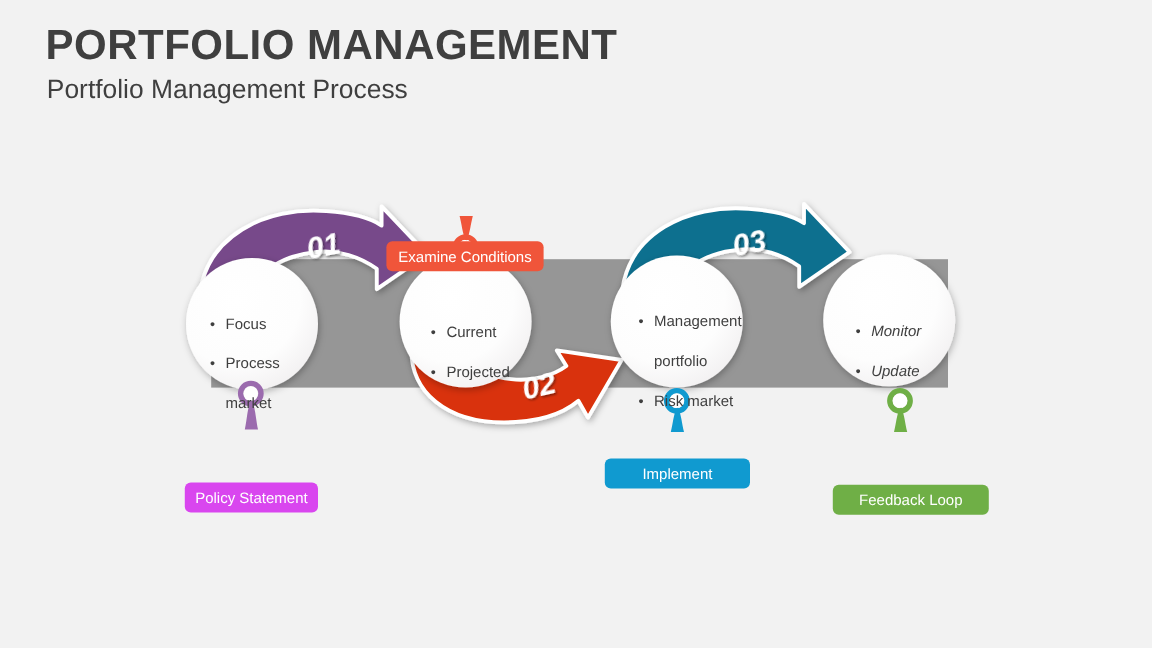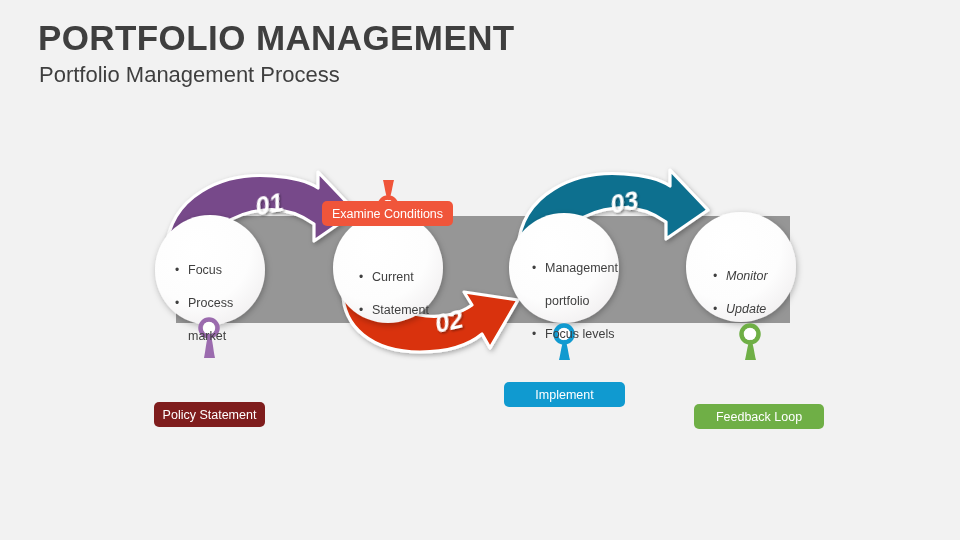--- a/index.html
+++ b/index.html
@@ -201,40 +201,40 @@
     <ul>
       <li>Focus</li>
       <li>Process</li>
       <li class="cont">market</li>
     </ul>
   </div>
 
   <div class="node-text" style="left:358px; top:253px;">
     <ul>
       <li>Current</li>
-      <li>Statement</li>
+      <li>Projected</li>
     </ul>
   </div>
 
   <div class="node-text" style="left:531px; top:244px;">
     <ul>
       <li>Management</li>
       <li class="cont">portfolio</li>
-      <li>Focus levels</li>
+      <li>Risk market</li>
     </ul>
   </div>
 
   <div class="node-text" style="left:712px; top:252px;font-style:italic;">
     <ul>
       <li>Monitor</li>
       <li>Update</li>
     </ul>
   </div>
 
-  <div class="callout" style="left:154px; top:356px; width:111px; background:#7f1d1d;">Policy Statement</div>
+  <div class="callout" style="left:154px; top:356px; width:111px; background:#d946ef;">Policy Statement</div>
 
   <div class="callout" style="left:322px; top:155px; width:131px; background:#F0553A;">Examine Conditions</div>
 
   <div class="callout" style="left:504px; top:336px; width:121px; background:#109AD0;">Implement</div>
 
   <div class="callout" style="left:694px; top:358px; width:130px; background:#6FAF46;">Feedback Loop</div>
 
 </div>
 
 </body></html>

